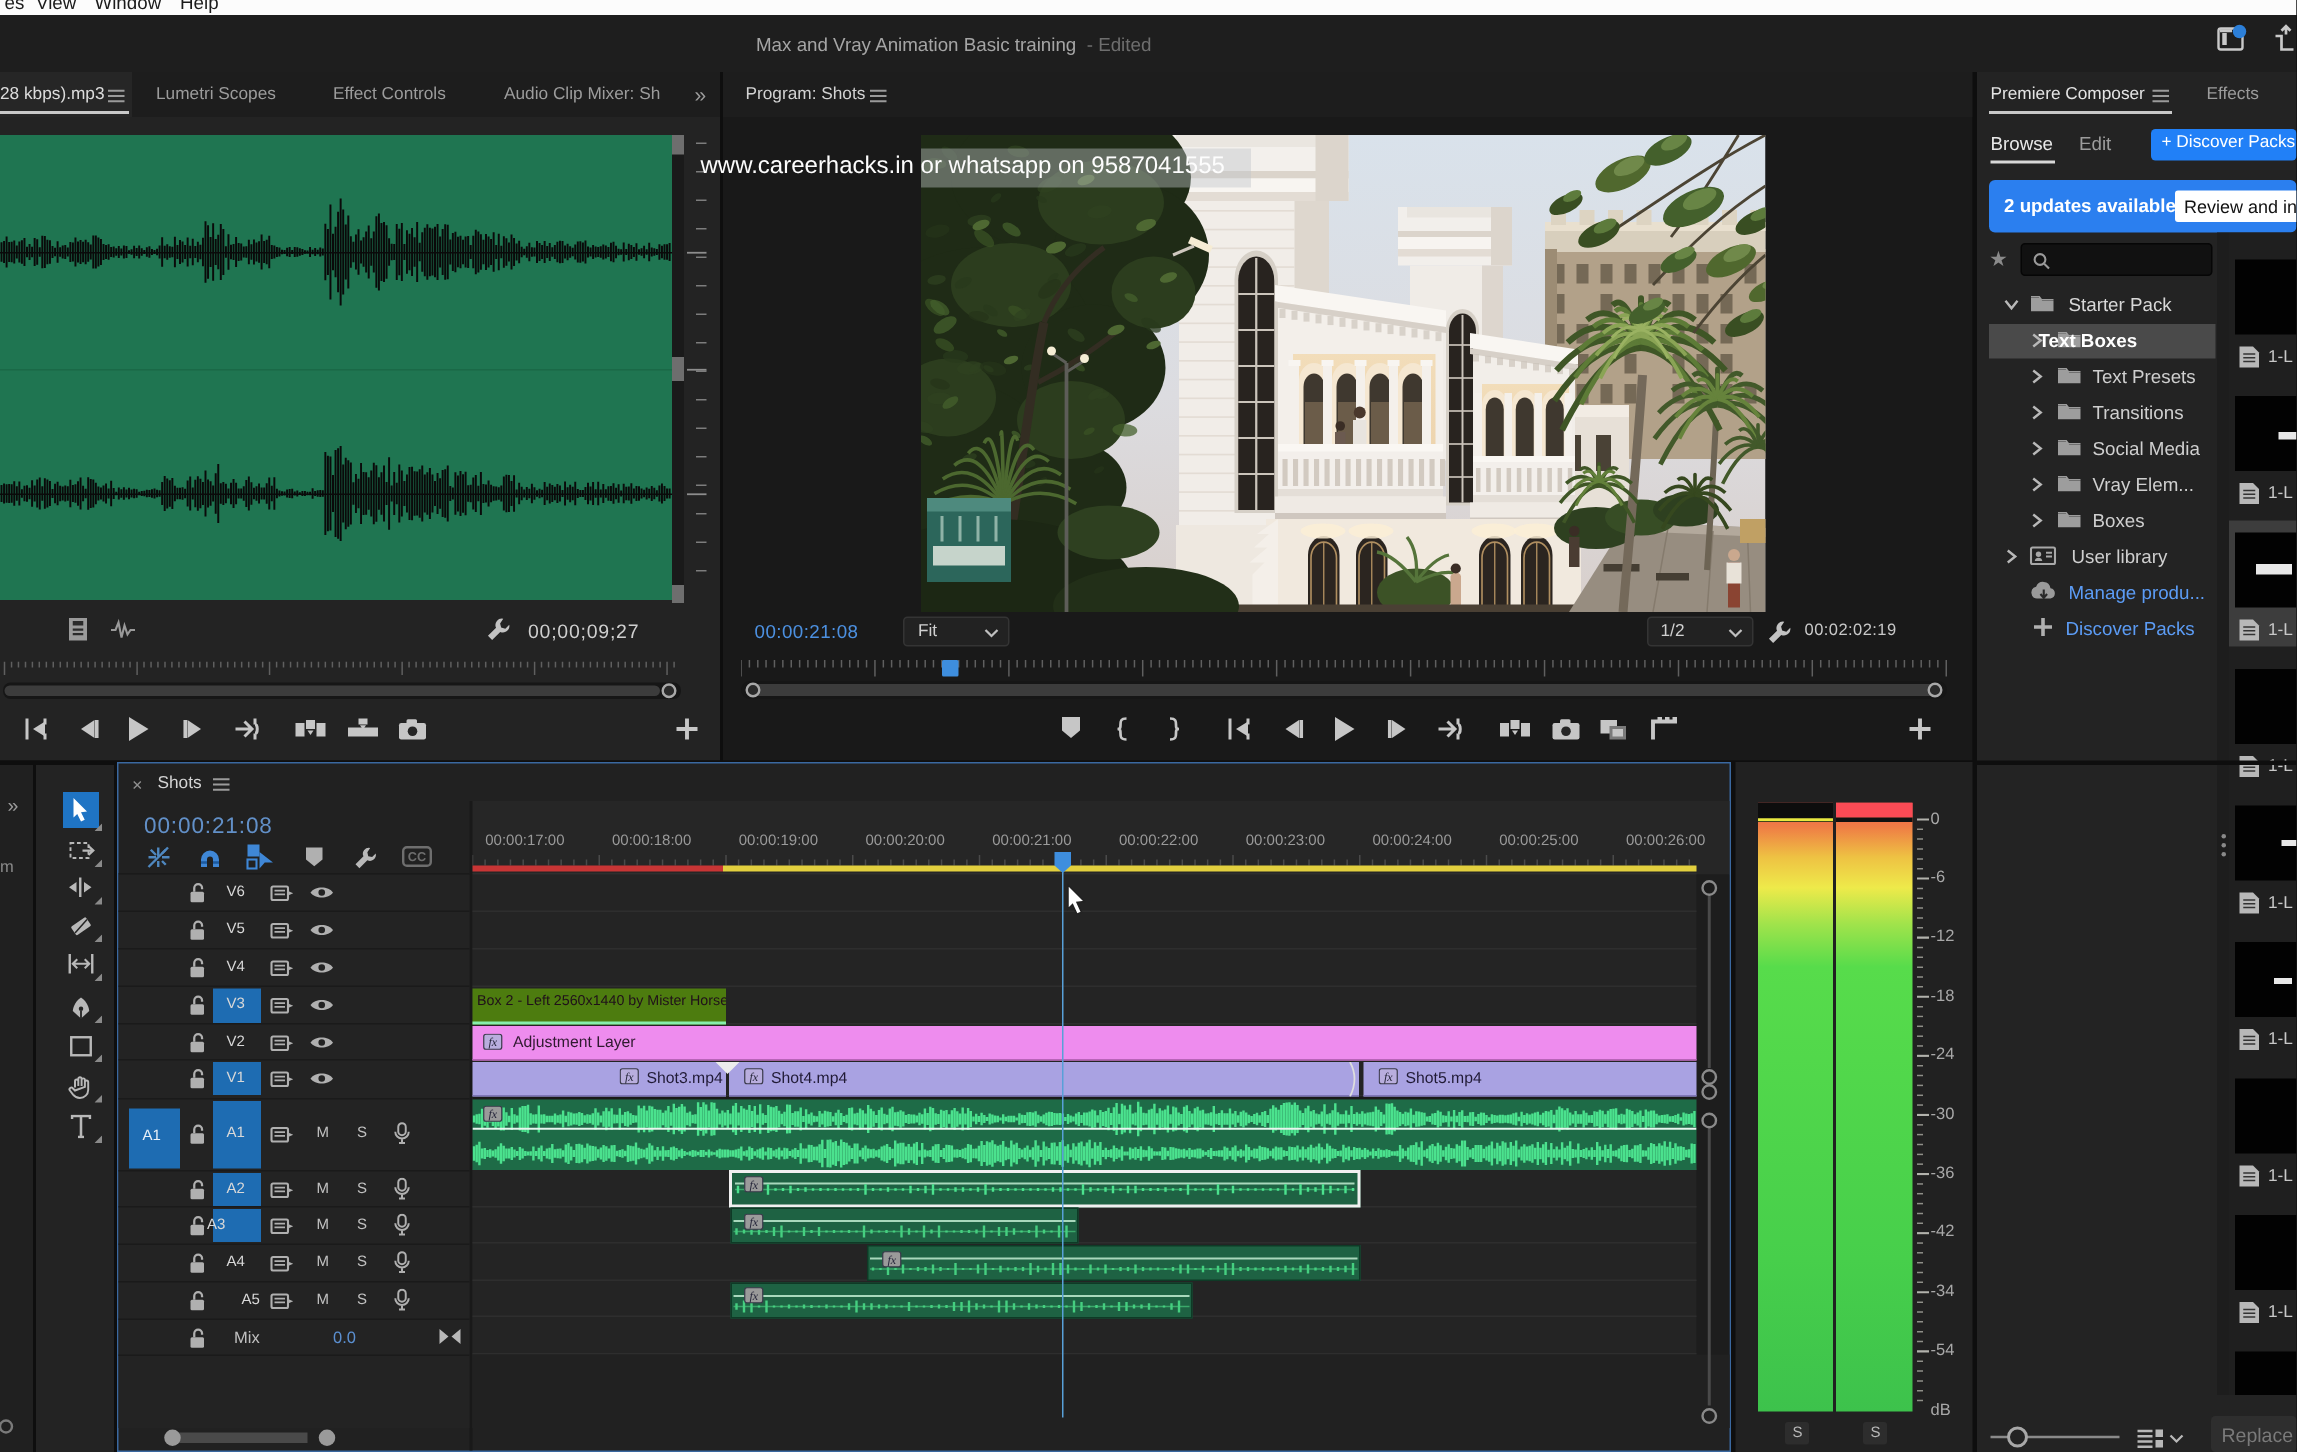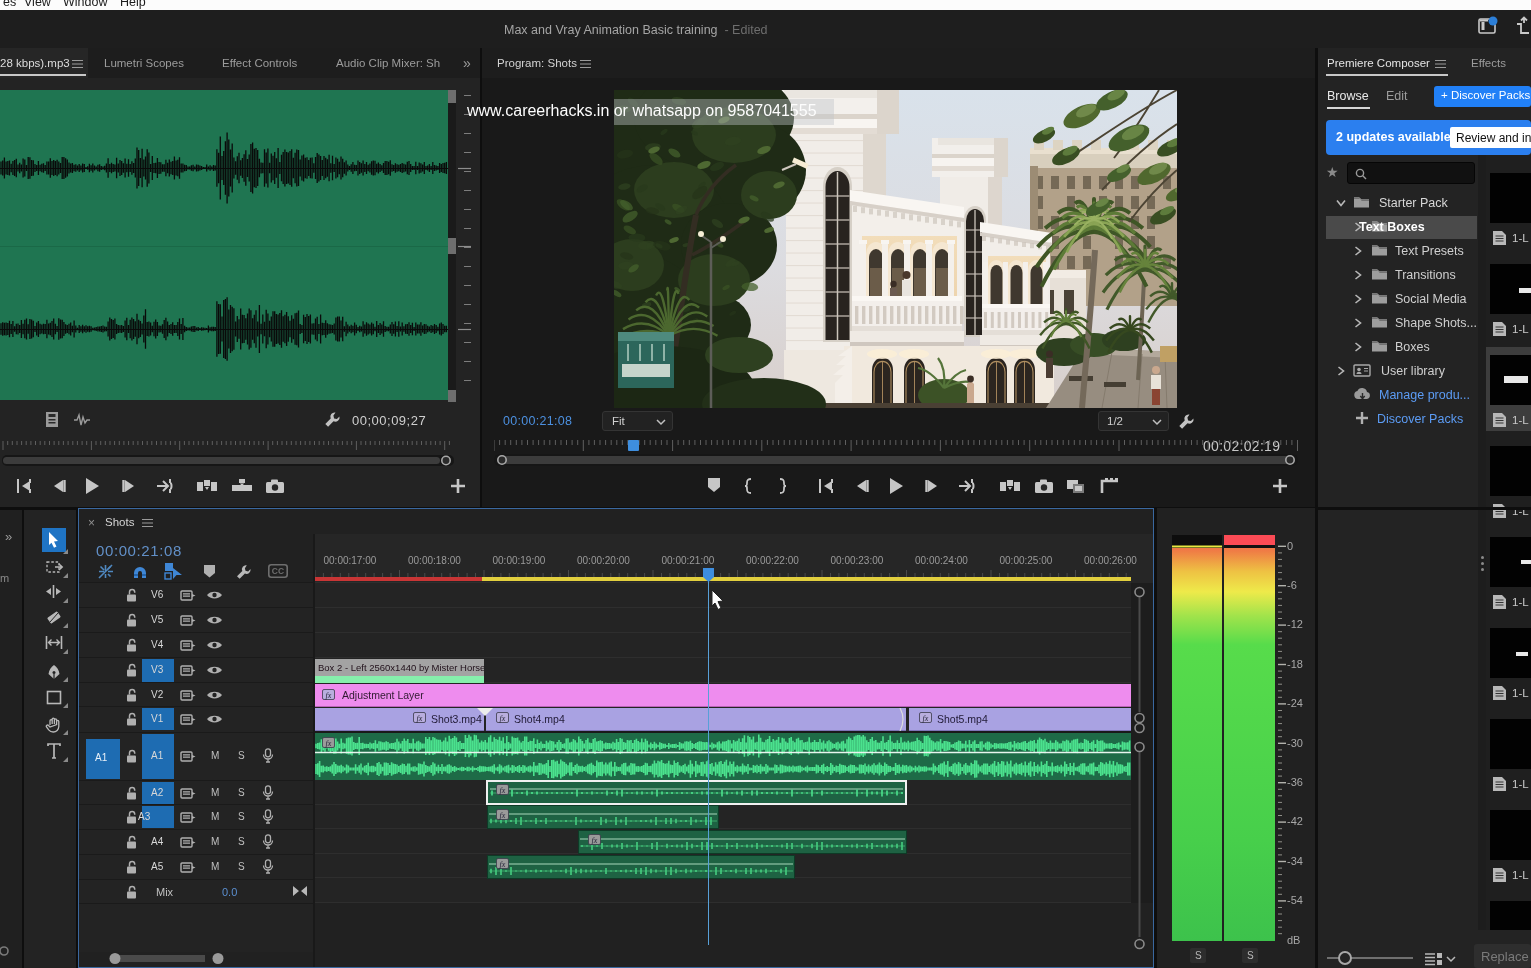--- a/index.html
+++ b/index.html
@@ -739,21 +739,21 @@
   </div>
 <div style="position:absolute;left:1098px;top:411px;width:71px;height:20px;background:#222222;border:1px solid #343434;border-radius:3px;">
     <span style="position:absolute;left:8px;top:4px;font-size:11.5px;color:#d0d0d0;line-height:1;">1/2</span>
     <svg style="position:absolute;right:6px;top:7px;" width="10" height="7" viewBox="0 0 10 7">
       <path d="M1 1l4 4 4-4" stroke="#c0c0c0" stroke-width="1.5" fill="none"></path>
     </svg>
   </div>
 <svg style="position:absolute;left:1177px;top:412px;" width="18" height="18" viewBox="0 0 18 18">
     <path d="M12.5 2.5a4.3 4.3 0 0 0-4.8 6l-5.4 5.4 2.8 2.8 5.4-5.4a4.3 4.3 0 0 0 6-4.8l-2.6 2.6-2.8-0.7-0.7-2.8z" fill="#c2c2c2"></path>
   </svg>
-<div style="position:absolute;left:1203px;top:415px;font-size:14px;color:#c8c8c8;line-height:1;white-space:nowrap;letter-spacing:0.3px;margin-top:24px;">00:02:02:19</div>
+<div style="position:absolute;left:1203px;top:415px;font-size:11px;color:#c8c8c8;line-height:1;white-space:nowrap;letter-spacing:0.3px;">00:02:02:19</div>
 <svg style="position:absolute;left:494px;top:440px;" width="806" height="13" viewBox="0 0 806 13">
     <path d="M0.0 0V11" stroke="#5f5f5f" stroke-width="1"></path>
     <path d="M5.6 0V5" stroke="#5f5f5f" stroke-width="1"></path>
     <path d="M11.2 0V5" stroke="#5f5f5f" stroke-width="1"></path>
     <path d="M16.7 0V5" stroke="#5f5f5f" stroke-width="1"></path>
     <path d="M22.3 0V5" stroke="#5f5f5f" stroke-width="1"></path>
     <path d="M27.9 0V5" stroke="#5f5f5f" stroke-width="1"></path>
     <path d="M33.5 0V5" stroke="#5f5f5f" stroke-width="1"></path>
     <path d="M39.1 0V5" stroke="#5f5f5f" stroke-width="1"></path>
     <path d="M44.6 0V5" stroke="#5f5f5f" stroke-width="1"></path>
@@ -1024,21 +1024,21 @@
     <path d="M1 1.8h5.5l1.5 2h8" stroke="#9d9d9d" stroke-width="1" fill="none"></path>
   </svg>
 <div style="position:absolute;left:1395px;top:293px;font-size:12.5px;color:#cfcfcf;line-height:1;white-space:nowrap;font-weight:normal;">Social Media</div>
 <svg style="position:absolute;left:1354px;top:318px;" width="8" height="10" viewBox="0 0 8 10">
     <path d="M1.5 1l5 4-5 4" fill="none" stroke="#b8b8b8" stroke-width="1.6"></path>
   </svg>
 <svg style="position:absolute;left:1371px;top:316px;" width="17" height="12" viewBox="0 0 17 12">
     <path d="M1 2.5h6l1.5 2H16v7H1z" fill="#9d9d9d"></path>
     <path d="M1 1.8h5.5l1.5 2h8" stroke="#9d9d9d" stroke-width="1" fill="none"></path>
   </svg>
-<div style="position:absolute;left:1395px;top:317px;font-size:12.5px;color:#cfcfcf;line-height:1;white-space:nowrap;font-weight:normal;">Shape Shots...</div>
+<div style="position:absolute;left:1395px;top:317px;font-size:12.5px;color:#cfcfcf;line-height:1;white-space:nowrap;font-weight:normal;">Vray Elem...</div>
 <svg style="position:absolute;left:1354px;top:342px;" width="8" height="10" viewBox="0 0 8 10">
     <path d="M1.5 1l5 4-5 4" fill="none" stroke="#b8b8b8" stroke-width="1.6"></path>
   </svg>
 <svg style="position:absolute;left:1371px;top:340px;" width="17" height="12" viewBox="0 0 17 12">
     <path d="M1 2.5h6l1.5 2H16v7H1z" fill="#9d9d9d"></path>
     <path d="M1 1.8h5.5l1.5 2h8" stroke="#9d9d9d" stroke-width="1" fill="none"></path>
   </svg>
 <div style="position:absolute;left:1395px;top:341px;font-size:12.5px;color:#cfcfcf;line-height:1;white-space:nowrap;font-weight:normal;">Boxes</div>
 <svg style="position:absolute;left:1337px;top:366px;" width="8" height="10" viewBox="0 0 8 10">
     <path d="M1.5 1l5 4-5 4" fill="none" stroke="#b8b8b8" stroke-width="1.6"></path>
@@ -1512,21 +1512,21 @@
 <div style="position:absolute;left:238px;top:837px;font-size:10px;color:#c0c0c0;line-height:1;white-space:nowrap;">S</div>
 <svg style="position:absolute;left:262px;top:834px;" width="12" height="15" viewBox="0 0 12 15">
     <rect x="3.5" y="0.8" width="5" height="8" rx="2.5" fill="none" stroke="#b0b0b0" stroke-width="1.3"></rect>
     <path d="M1.5 6.5a4.5 4.5 0 0 0 9 0M6 11v3M4 14h4" fill="none" stroke="#b0b0b0" stroke-width="1.3"></path>
   </svg>
 <div style="position:absolute;left:79px;top:829px;width:234px;height:1px;background:#1a1a1a;"></div>
 <svg style="position:absolute;left:125px;top:860px;" width="13" height="14" viewBox="0 0 13 14">
     <rect x="2" y="6.5" width="9" height="7" rx="1" fill="#b0b0b0"></rect>
     <path d="M4.5 6.5V4a2.6 2.6 0 0 1 5.2 0v0.8" fill="none" stroke="#b0b0b0" stroke-width="1.5"></path>
   </svg>
-<div style="position:absolute;left:151px;top:862px;font-size:10px;color:#d8d8d8;line-height:1;white-space:nowrap;">A5</div>
+<div style="position:absolute;left:161px;top:862px;font-size:10px;color:#d8d8d8;line-height:1;white-space:nowrap;">A5</div>
 <svg style="position:absolute;left:180px;top:861px;" width="16" height="13" viewBox="0 0 16 13">
     <rect x="1" y="2" width="11" height="9" rx="1" fill="none" stroke="#b0b0b0" stroke-width="1.4"></rect>
     <path d="M3 4.8h7M3 7.2h7" stroke="#b0b0b0" stroke-width="1.2"></path>
     <path d="M12 5v3l3.5-1.5z" fill="#b0b0b0"></path>
   </svg>
 <div style="position:absolute;left:211px;top:862px;font-size:10px;color:#c0c0c0;line-height:1;white-space:nowrap;">M</div>
 <div style="position:absolute;left:238px;top:862px;font-size:10px;color:#c0c0c0;line-height:1;white-space:nowrap;">S</div>
 <svg style="position:absolute;left:262px;top:859px;" width="12" height="15" viewBox="0 0 12 15">
     <rect x="3.5" y="0.8" width="5" height="8" rx="2.5" fill="none" stroke="#b0b0b0" stroke-width="1.3"></rect>
     <path d="M1.5 6.5a4.5 4.5 0 0 0 9 0M6 11v3M4 14h4" fill="none" stroke="#b0b0b0" stroke-width="1.3"></path>
@@ -1557,21 +1557,21 @@
 <div style="position:absolute;left:315px;top:730px;width:816px;height:1px;background:#2e2e2e;"></div>
 <div style="position:absolute;left:315px;top:732px;width:816px;height:1px;background:#2e2e2e;"></div>
 <div style="position:absolute;left:315px;top:779px;width:816px;height:1px;background:#2e2e2e;"></div>
 <div style="position:absolute;left:315px;top:804px;width:816px;height:1px;background:#2e2e2e;"></div>
 <div style="position:absolute;left:315px;top:828px;width:816px;height:1px;background:#2e2e2e;"></div>
 <div style="position:absolute;left:315px;top:853px;width:816px;height:1px;background:#2e2e2e;"></div>
 <div style="position:absolute;left:315px;top:877px;width:816px;height:1px;background:#2e2e2e;"></div>
 <div style="position:absolute;left:315px;top:902px;width:816px;height:1px;background:#2e2e2e;"></div>
 <div style="position:absolute;left:315px;top:731px;width:816px;height:2px;background:#1a1a1a;"></div>
 <div style="position:absolute;left:315px;top:903px;width:838px;height:49px;background:#212121;"></div>
-<div style="position:absolute;left:315px;top:659px;width:169px;height:24px;background:#a3a3a3;border-bottom:7px solid #86efac;overflow:hidden;">
+<div style="position:absolute;left:315px;top:659px;width:169px;height:24px;background:#4d7c0f;border-bottom:2px solid #86efac;overflow:hidden;">
     <span style="position:absolute;left:3px;top:4px;font-size:9.5px;color:#20101a;line-height:1;white-space:nowrap;">Box 2 - Left 2560x1440 by Mister Horse</span>
   </div>
 <div style="position:absolute;left:315px;top:684px;width:816px;height:23px;background:#ee8cee;border-bottom:1px solid #b864b8;overflow:hidden;"></div>
 <svg style="position:absolute;left:322px;top:689px;" width="14" height="12" viewBox="0 0 14 12">
     <rect x="0.5" y="0.5" width="12" height="10" rx="1.5" fill="#b9aede" stroke="#3a3a4a" stroke-width="0.8"></rect>
     <text x="6.5" y="8.5" font-size="8" font-style="italic" fill="#26263a" text-anchor="middle" font-family="Liberation Serif">fx</text>
   </svg>
 <div style="position:absolute;left:342px;top:690px;font-size:10.5px;color:#301a30;line-height:1;white-space:nowrap;">Adjustment Layer</div>
 <div style="position:absolute;left:315px;top:708px;width:169px;height:23px;background:#a9a2e2;border-bottom:1px solid #7f77b8;"></div>
 <svg style="position:absolute;left:413px;top:712px;" width="14" height="12" viewBox="0 0 14 12">

